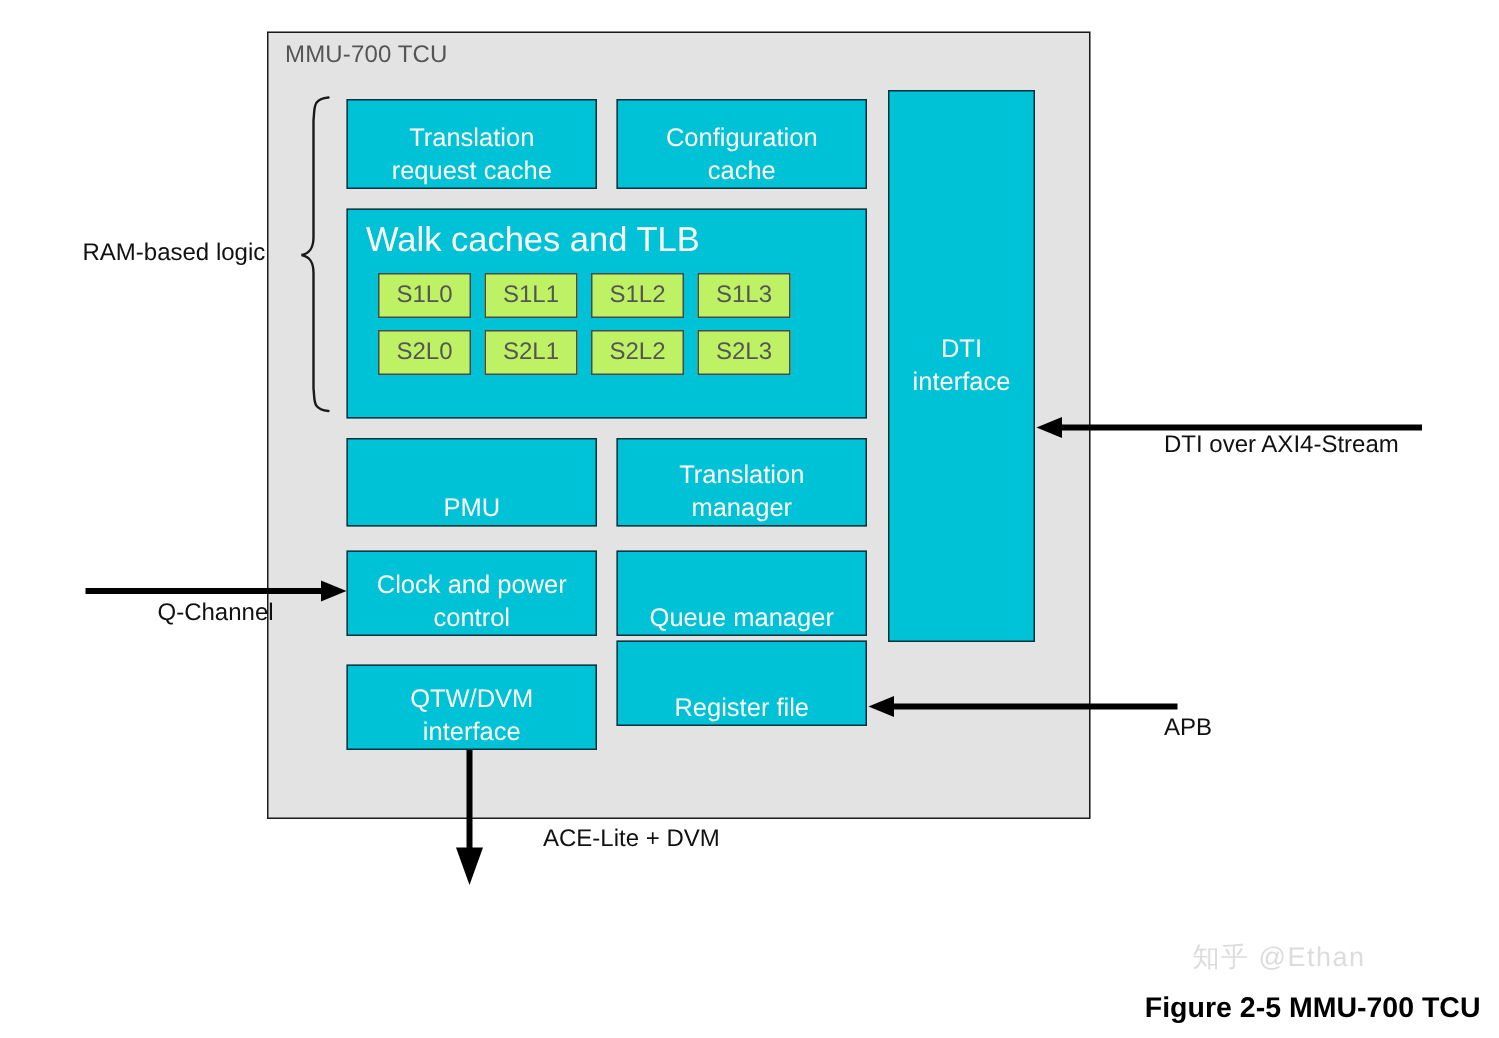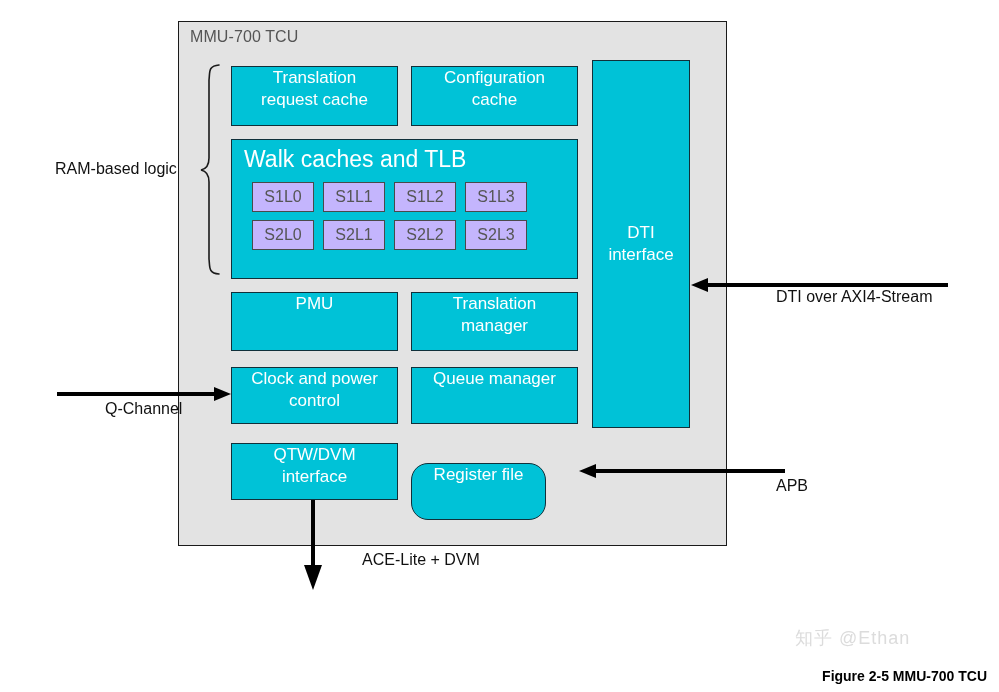--- a/index.html
+++ b/index.html
@@ -43,21 +43,21 @@
   
   .block {
     position: absolute;
     background: #00c2d7;
     border: 1.5px solid #10303a;
     box-sizing: border-box;
     color: #ffffff;
     font-size: 17px;
     line-height: 22px;
     display: flex;
-    align-items: flex-start;
+    align-items: flex-end;
     justify-content: center;
     text-align: center;
     padding: 0 4px;
     box-sizing: border-box;
   }
   .block .label { display: block; }
 
   .block-walk {
     position: absolute;
     background: #00c2d7;
@@ -76,21 +76,21 @@
   .cache-grid {
     position: absolute;
     left: 20px;
     top: 42px;
     display: grid;
     grid-template-columns: repeat(4, 62px);
     grid-template-rows: repeat(2, 30px);
     gap: 8px 9px;
   }
   .cache-cell {
-    background: #c4b5fd;
+    background: #bef264;
     border: 1.5px solid #4a4a4a;
     box-sizing: border-box;
     color: #555555;
     font-size: 16px;
     display: flex;
     align-items: center;
     justify-content: center;
   }
 
   
@@ -129,21 +129,21 @@
     width: 999px;
     height: 692px;
     pointer-events: none;
   }
 
   
   .caption {
     position: absolute;
     right: 12px;
     bottom: 8px;
-    font-size: 14px;
+    font-size: 19px;
     font-weight: bold;
     color: #000000;
     white-space: nowrap;
   }
   .watermark {
     position: absolute;
     left: 795px;
     top: 626px;
     font-size: 18px;
     color: #dcdcdc;
@@ -242,21 +242,21 @@
     <span class="label">Queue manager</span>
   </div>
 
   <div class="block" style="left:231px; top:443px; width:167px; height:57px;">
     <span>
       <span class="label">QTW/DVM</span>
       <span class="label">interface</span>
     </span>
   </div>
 
-  <div class="block" style="left:411px; top:463px; width:135px; height:57px;border-radius:17px;">
+  <div class="block" style="left:411px; top:427px; width:167px; height:57px;">
     <span class="label">Register file</span>
   </div>
 
   <div class="block-dti">
     <span>
       <span class="label">DTI</span>
       <span class="label">interface</span>
     </span>
   </div>
 

